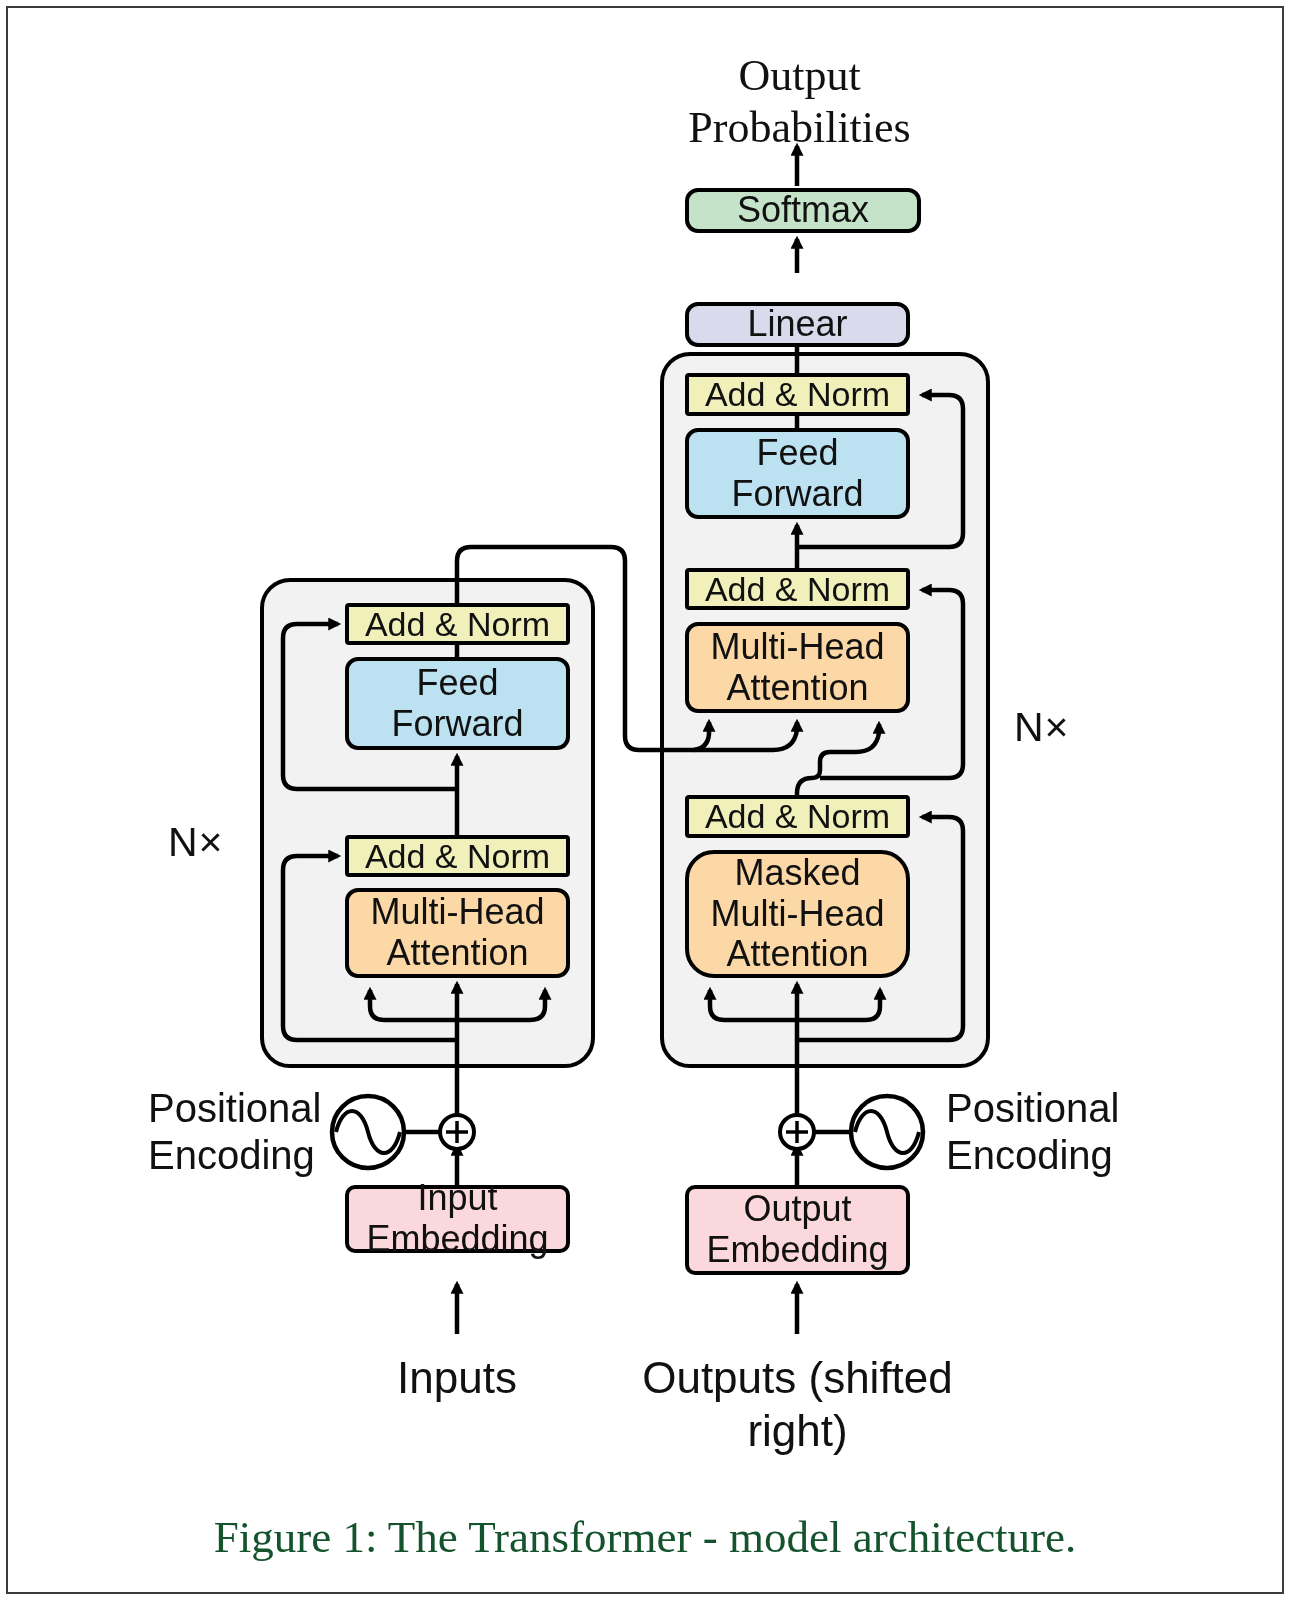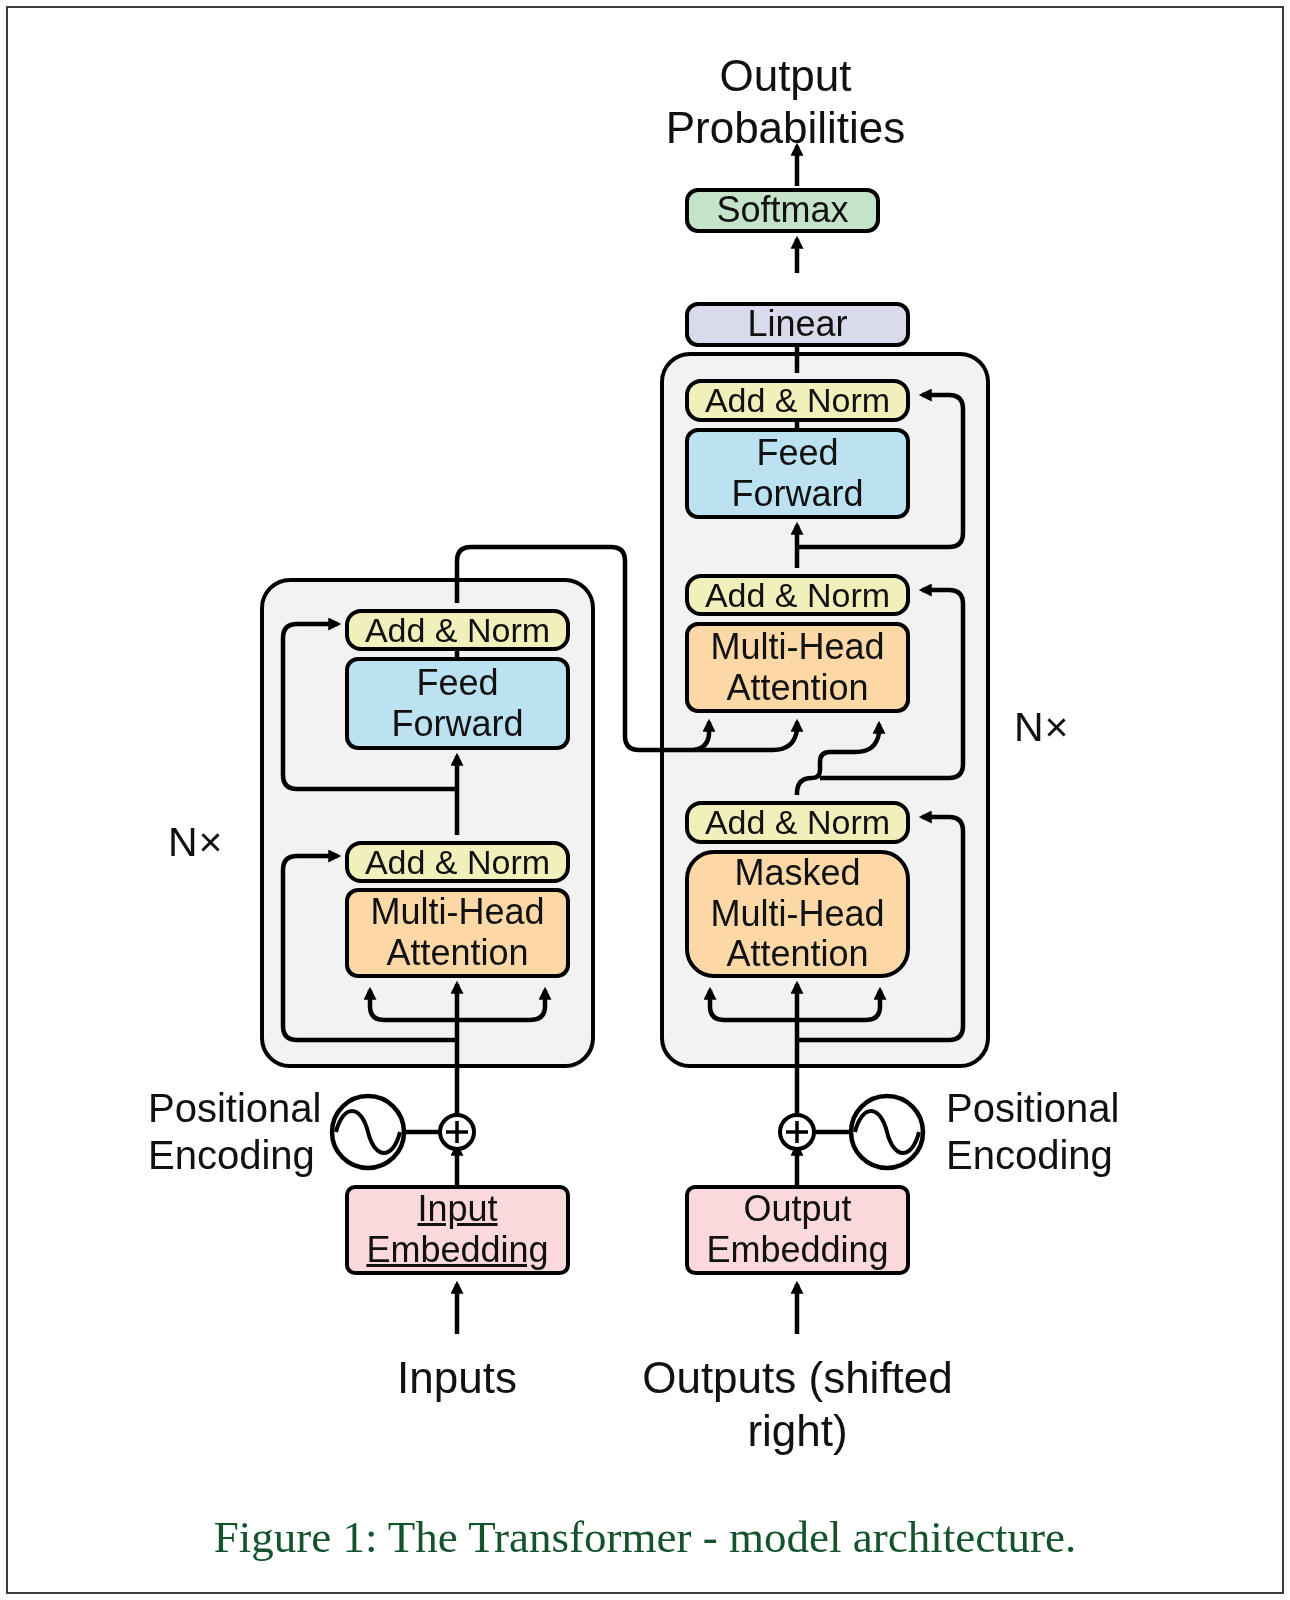--- a/index.html
+++ b/index.html
@@ -4,21 +4,21 @@
 <style>
   html,body{margin:0;padding:0;background:#fff;}
   .stage{position:relative;width:1290px;height:1600px;background:#fff;overflow:hidden;
          font-family:"Liberation Sans","DejaVu Sans",sans-serif;color:#111;}
   .frame{position:absolute;inset:6px;border:2px solid #3c3c3c;pointer-events:none;z-index:5;}
   .container{position:absolute;border:4px solid #000;border-radius:30px;box-sizing:border-box;z-index:1;}
   svg.wires{position:absolute;left:0;top:0;z-index:2;}
   .bx{position:absolute;border:4px solid #000;border-radius:13px;box-sizing:border-box;
       display:flex;align-items:center;justify-content:center;text-align:center;
       font-size:36px;line-height:1.13;z-index:3;}
-  .an{font-size:34px;border-radius:16px;margin-top:6px;}
+  .an{font-size:34px;border-radius:4px;}
   .lbl{position:absolute;z-index:4;font-size:44px;line-height:1.2;}
   .ctr{text-align:center;}
   .cap{font-family:"Liberation Serif","DejaVu Serif",serif;font-size:45px;color:#14532d;}
   .nx{font-size:41px;letter-spacing:1px;}
   .pe{font-size:40px;line-height:1.17;}
 </style>
 </head>
 <body>
 
 <div class="stage">
@@ -79,21 +79,21 @@
         <circle cx="457" cy="1132" r="17" fill="#fff" stroke-width="4"></circle>
         <path d="M457,1121 V1143 M446,1132 H468" stroke-width="3.5"></path>
       </g>
       <g>
         <circle cx="797" cy="1132" r="17" fill="#fff" stroke-width="4"></circle>
         <path d="M797,1121 V1143 M786,1132 H808" stroke-width="3.5"></path>
       </g>
     </g>
   </svg>
 
-  <div class="bx" style="left: 685px; top: 188px; width: 195px; height: 45px; background: rgb(197, 227, 200);">
+  <div class="bx" style="left: 685px; top: 188px; width: 236px; height: 45px; background: rgb(197, 227, 200);">
       <span>Softmax</span>
     </div>
   <div class="bx" style="left: 685px; top: 274px; width: 225px; height: 45px; background: rgb(217, 219, 236); margin-top: 28px;">
       <span>Linear</span>
     </div>
   <div class="bx an" style="left: 685px; top: 373px; width: 225px; height: 43px; background: rgb(241, 240, 186);">
       <span>Add &amp; Norm</span>
     </div>
   <div class="bx" style="left: 685px; top: 428px; width: 225px; height: 91px; background: rgb(188, 226, 242);">
       <span>Feed Forward</span>
@@ -119,25 +119,25 @@
     </div>
   <div class="bx" style="left: 345px; top: 657px; width: 225px; height: 93px; background: rgb(188, 226, 242);">
       <span>Feed Forward</span>
     </div>
   <div class="bx an" style="left: 345px; top: 835px; width: 225px; height: 42px; background: rgb(241, 240, 186);">
       <span>Add &amp; Norm</span>
     </div>
   <div class="bx" style="left: 345px; top: 888px; width: 225px; height: 90px; background: rgb(252, 216, 167);">
       <span>Multi-Head Attention</span>
     </div>
-  <div class="bx" style="left: 345px; top: 1185px; width: 225px; height: 90px; border-radius: 10px; background: rgb(251, 216, 220); text-decoration: underline;">
+  <div class="bx" style="left: 345px; top: 1185px; width: 225px; height: 68px; border-radius: 10px; background: rgb(251, 216, 220);">
       <span>Input Embedding</span>
     </div>
 
-  <div class="lbl ctr" style="left:628px;top:50px;width:315px;line-height:1.18;">Output Probabilities</div>
+  <div class="lbl ctr" style="left:642px;top:50px;width:315px;line-height:1.18;font-family:Liberation Serif, serif;">Output Probabilities</div>
   <div class="lbl nx" style="left:168px;top:818px;">N×</div>
   <div class="lbl nx" style="left:1014px;top:703px;">N×</div>
   <div class="lbl pe" style="left:148px;top:1085px;width:205px;">Positional Encoding</div>
   <div class="lbl pe" style="left:946px;top:1085px;width:205px;">Positional Encoding</div>
   <div class="lbl ctr" style="left:347px;top:1352px;width:220px;">Inputs</div>
   <div class="lbl ctr" style="left:640px;top:1352px;width:315px;">Outputs (shifted right)</div>
   <div class="lbl ctr cap" style="left:0;top:1510px;width:1290px;">Figure 1: The Transformer - model architecture.</div>
 </div>
 
 </body></html>

